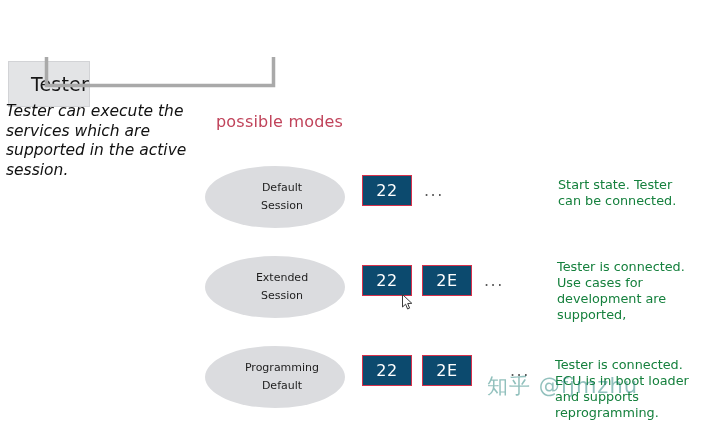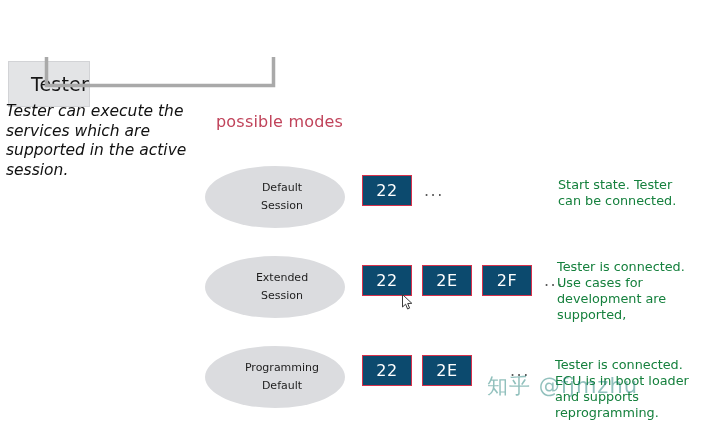--- a/index.html
+++ b/index.html
@@ -217,21 +217,20 @@
   <div class="session-row" id="row-extended">
 
     <div class="session-ellipse">
       <span class="session-label">Extended
 Session</span>
     </div>
 
     <div class="badge-strip">
       <div class="sid-badge">22</div>
       <div class="sid-badge">2E</div>
-      <div class="sid-badge">2F</div>
       <span class="ellipsis-dots">...</span>
     </div>
 
     <div class="session-desc">Tester is connected.
 Use cases for
 development are
 supported,</div>
   </div>
 
   <div class="session-row" id="row-programming">

